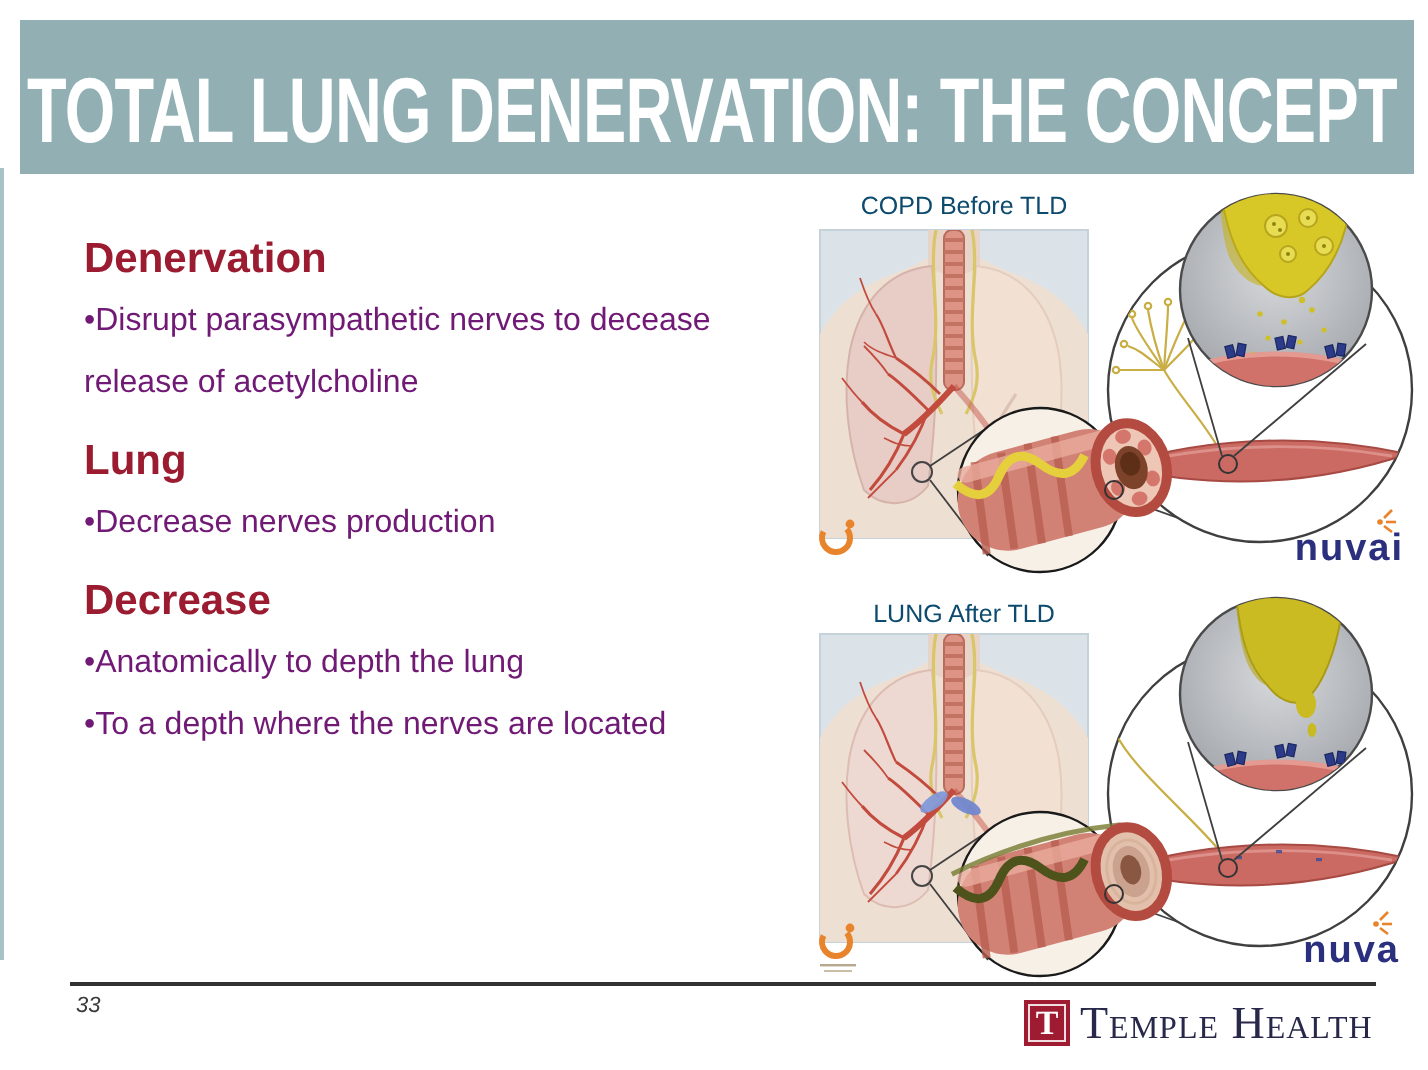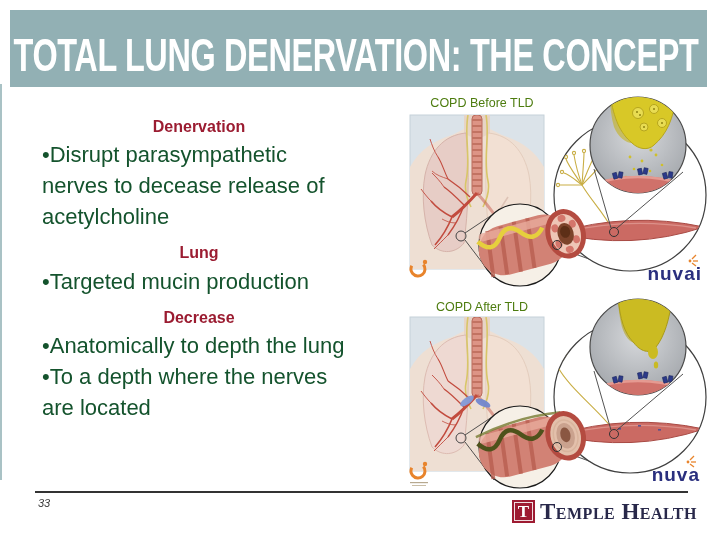--- a/index.html
+++ b/index.html
@@ -17,30 +17,30 @@
     letter-spacing:-0.5px;white-space:nowrap;line-height:1;
     transform:scaleX(0.705);transform-origin:left bottom;
   }
   
   .edge-line{position:absolute;left:0;top:84px;width:2px;height:396px;background:#a9c2c5;}
 
   
   .content{position:absolute;left:42px;top:118px;width:314px;}
   .content section{margin:0;}
   .content section + section{margin-top:12px;}
-  .content h3{margin:0 0 3px 0;font-size:16px;line-height:1.15;font-weight:bold;color:#9b1c31;text-align:center;}
-  .bullet{font-size:22px;line-height:31px;color:#14532d;}
+  .content h3{margin:0 0 3px 0;font-size:21px;line-height:1.15;font-weight:bold;color:#9b1c31;}
+  .bullet{font-size:16px;line-height:31px;color:#701a75;}
 
   
   .figure{position:absolute;left:404px;width:310px;}
   .figure-before{top:93px;height:198px;}
   .figure-after{top:291px;height:200px;}
   .fig-label{
     position:absolute;left:16px;width:124px;text-align:center;
-    font-size:12.5px;color:#4d7c0f;z-index:3;
+    font-size:12.5px;color:#0c4a6e;z-index:3;
   }
   .figure-before .fig-label{top:3px;}
   .figure-after .fig-label{top:9px;}
   .figure svg{position:absolute;left:0;}
   .figure-before svg{top:0;}
   .figure-after svg{top:4px;}
   .brand-text{
     font-family:"Liberation Sans",sans-serif;font-weight:bold;
     letter-spacing:1px;fill:#2a2f7e;font-size:19px;
   }
@@ -52,42 +52,42 @@
   .t-badge{
     position:relative;width:23px;height:23px;background:#9e1b32;flex:none;
     display:flex;align-items:center;justify-content:center;
   }
   .t-badge::after{content:"";position:absolute;inset:2px;border:1px solid rgba(255,255,255,.85);}
   .t-badge span{
     position:relative;color:#ffffff;font-family:"Liberation Serif",serif;
     font-weight:bold;font-size:17px;line-height:1;z-index:1;
   }
   .temple-text{
-    font-family:"Liberation Serif",serif;font-variant:small-caps;font-weight:700;
+    font-family:"Liberation Serif",serif;font-variant:small-caps;font-weight:400;
     font-size:23px;color:#28284a;letter-spacing:0.5px;line-height:1;
   }
 </style>
 </head>
 <body>
 
 <div class="slide">
 
   <div class="banner">
     <h1>TOTAL LUNG DENERVATION: THE CONCEPT</h1>
   </div>
   <div class="edge-line"></div>
 
   <div class="content">
     <section>
       <h3>Denervation</h3>
       <div class="bullet"><span>•</span><span>Disrupt parasympathetic nerves to decease release of acetylcholine</span></div>
     </section>
     <section>
       <h3>Lung</h3>
-      <div class="bullet"><span>•</span><span>Targeted mucin production</span></div>
+      <div class="bullet"><span>•</span><span>Decrease nerves production</span></div>
     </section>
     <section>
       <h3>Decrease</h3>
       <div class="bullet"><span>•</span><span>Anatomically to depth the lung</span></div>
       <div class="bullet"><span>•</span><span>To a depth where the nerves are located</span></div>
     </section>
   </div>
 
   <div class="figure figure-before">
     <div class="fig-label">COPD Before TLD</div>
@@ -294,21 +294,21 @@
           <line x1="288" y1="166" x2="292" y2="162"></line>
             <line x1="289" y1="168" x2="294" y2="168"></line>
           <line x1="288" y1="170" x2="292" y2="173"></line>
             <circle cx="286" cy="168" r="1.4" fill="#e8842c" stroke="none"></circle>
         </g>
       </g>
     </svg>
   </div>
 
   <div class="figure figure-after">
-    <div class="fig-label">COPD After TLD</div>
+    <div class="fig-label">LUNG After TLD</div>
     <svg width="310" height="196" viewBox="0 0 310 196">
       <defs>
         <radialGradient id="grayB" cx="50%" cy="40%" r="70%">
           <stop offset="0%" stop-color="#d7d9dc"></stop>
             <stop offset="100%" stop-color="#9da1a6"></stop>
         </radialGradient>
         <clipPath id="chestClipB">
             <rect x="6" y="22" width="134" height="154"></rect>
           </clipPath>
         <clipPath id="synClipB">

